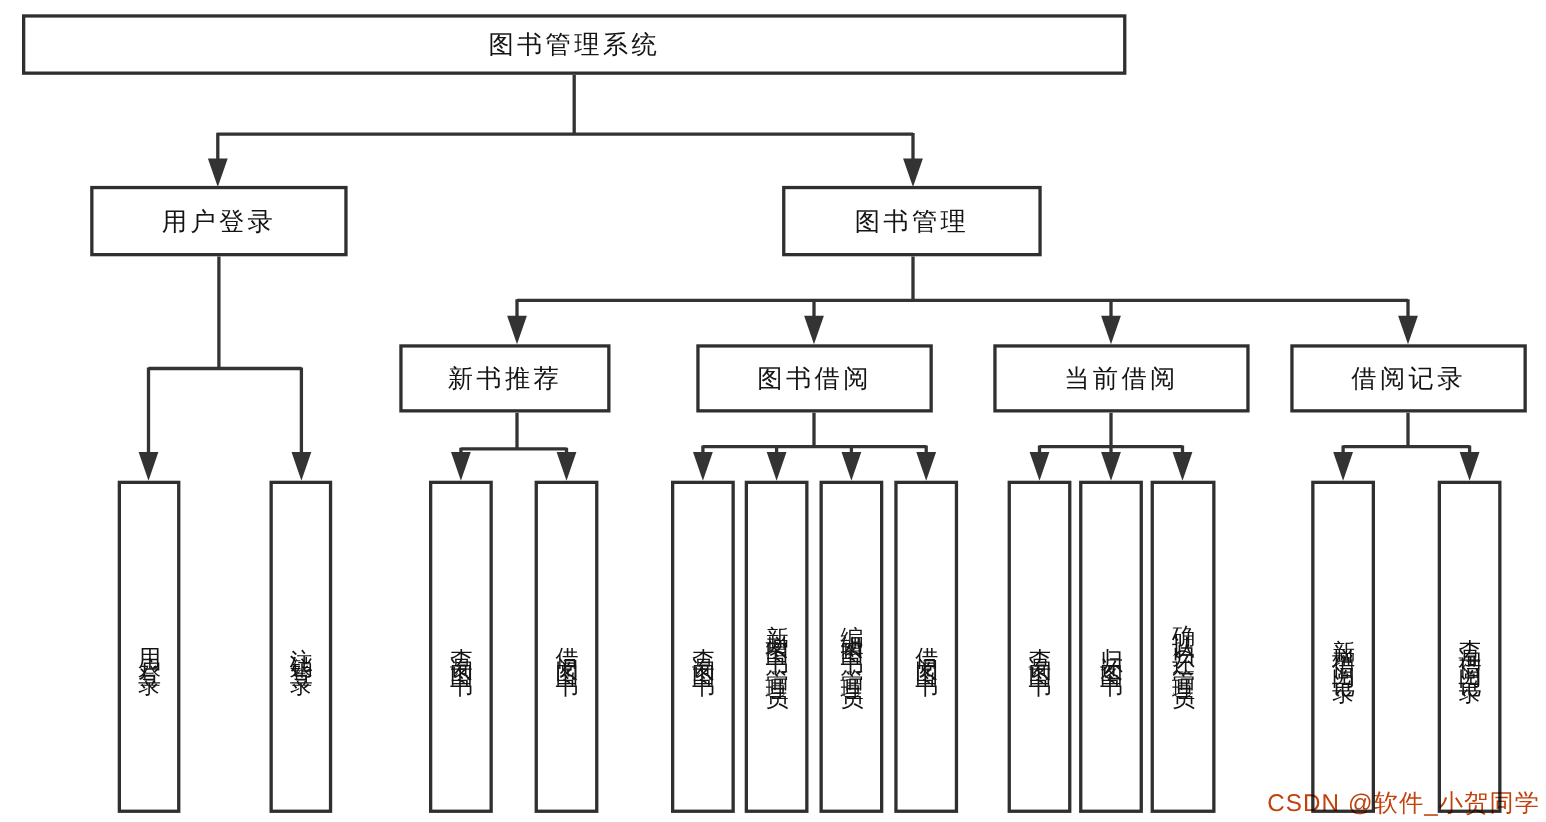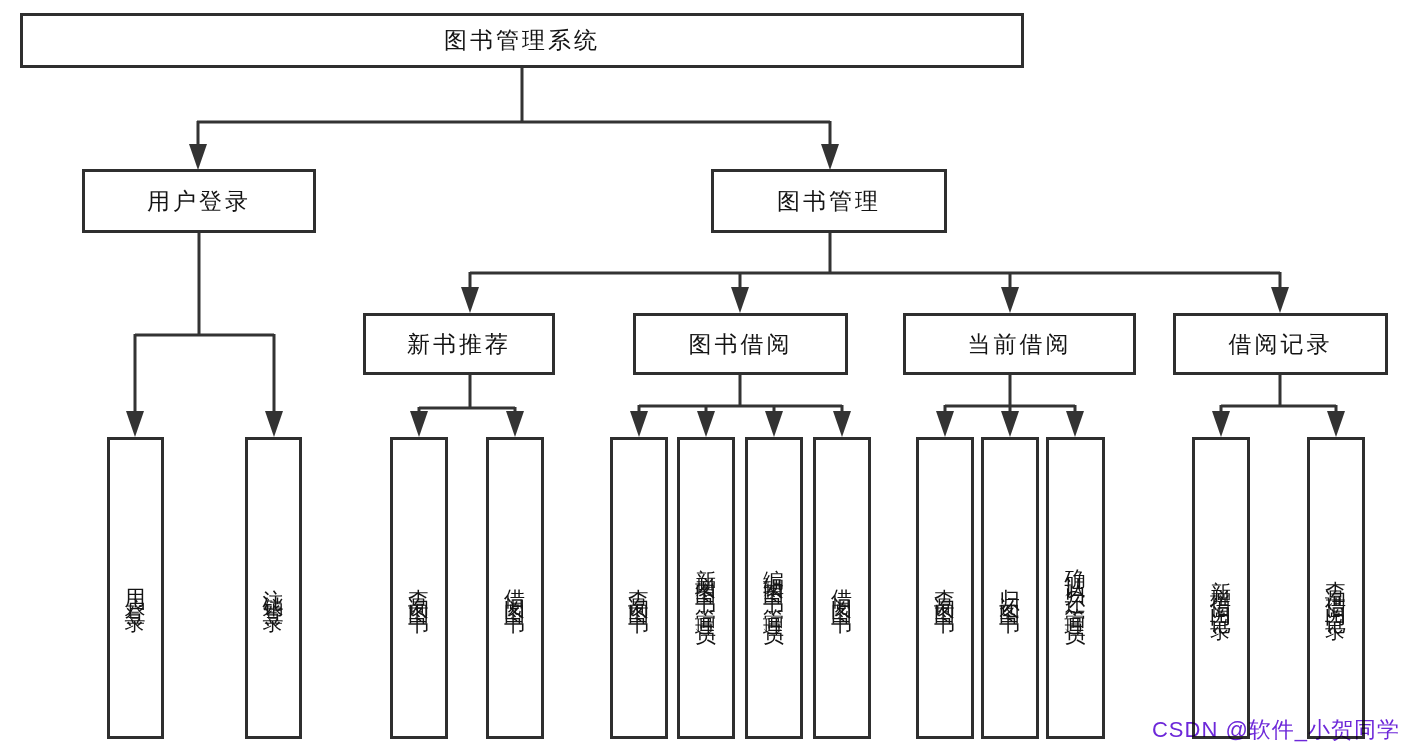--- a/index.html
+++ b/index.html
@@ -32,21 +32,21 @@
     font-size:21px;
     letter-spacing:8px;
     line-height:1;
     white-space:nowrap;
   }
   #watermark{
     position:absolute;
     top:715px;right:5px;
     font-size:22px;
     letter-spacing:1px;
-    color:#6d28d9;
+    color:#c2410c;
     mix-blend-mode:multiply;
     z-index:2;
     white-space:nowrap;
   }
 </style>
 </head>
 <body>
 
 <div id="stage">
 

